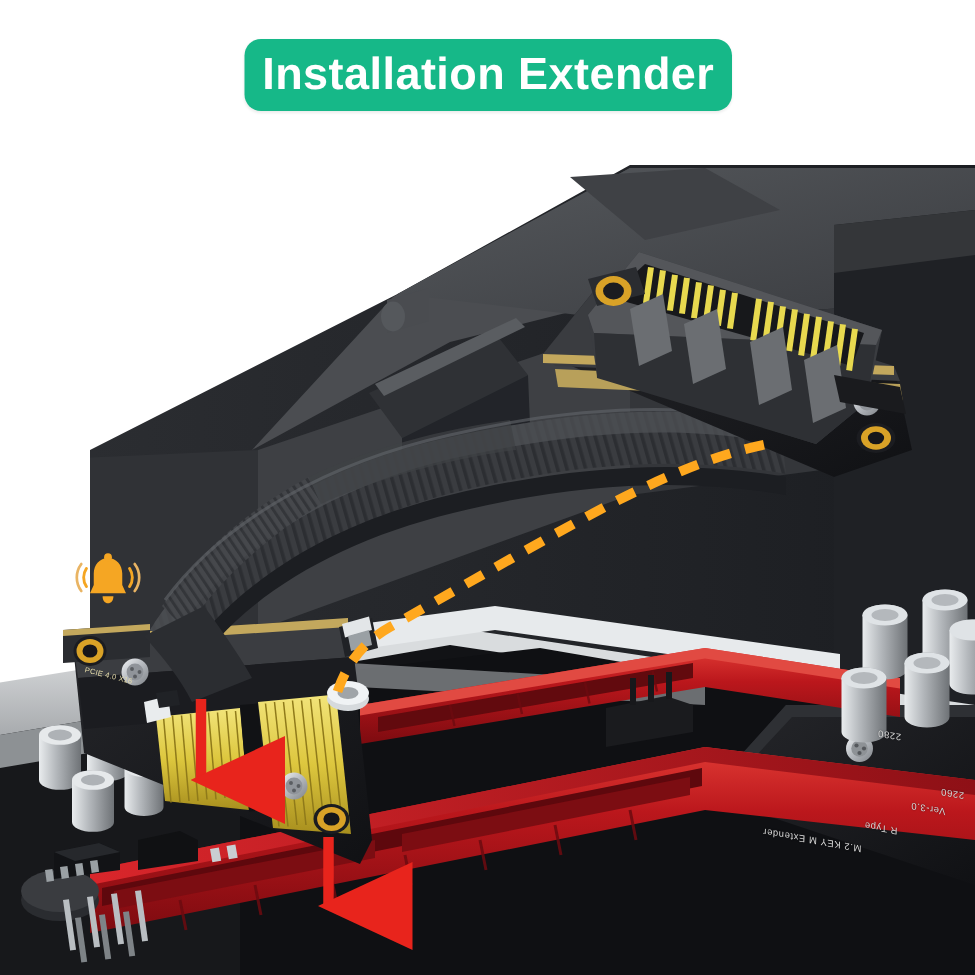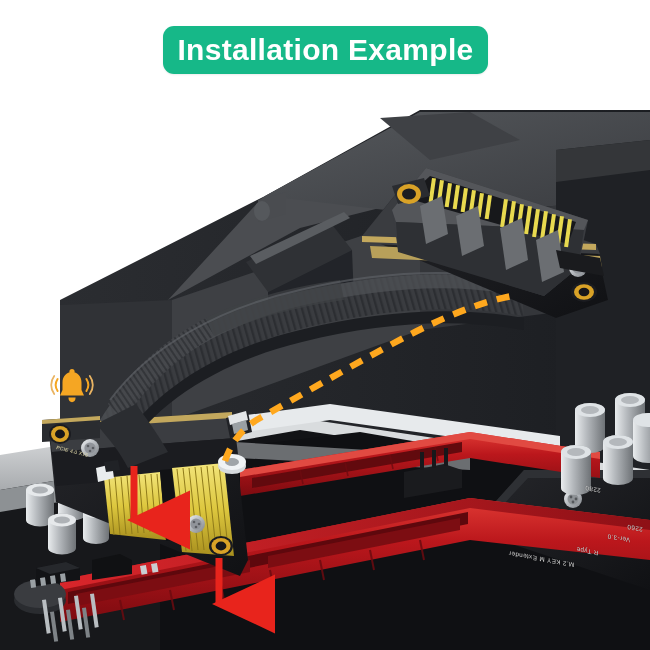--- a/index.html
+++ b/index.html
@@ -447,16 +447,16 @@
   </div>
 
   <div class="pcb-label" style="left:508px;top:556px;transform:rotate(-170deg) skewX(8deg);">M.2 KEY M Extender</div>
   <div class="pcb-label" style="left:576px;top:548px;transform:rotate(-170deg) skewX(8deg);">R Type</div>
   <div class="pcb-label" style="left:607px;top:535px;transform:rotate(-170deg) skewX(8deg);">Ver-3.0</div>
   <div class="pcb-label" style="left:585px;top:486px;transform:rotate(-170deg) skewX(8deg);">2280</div>
   <div class="pcb-label" style="left:627px;top:525px;transform:rotate(-170deg) skewX(8deg);">2260</div>
   <div class="tiny-label" style="left:56px;top:448px;transform:rotate(14deg);">PCIE 4.0 X16</div>
 
   <div class="banner">
-    <span class="banner-text">Installation Example</span>
+    <span class="banner-text">Installation Extender</span>
   </div>
 
 </div>
 
 </body></html>

